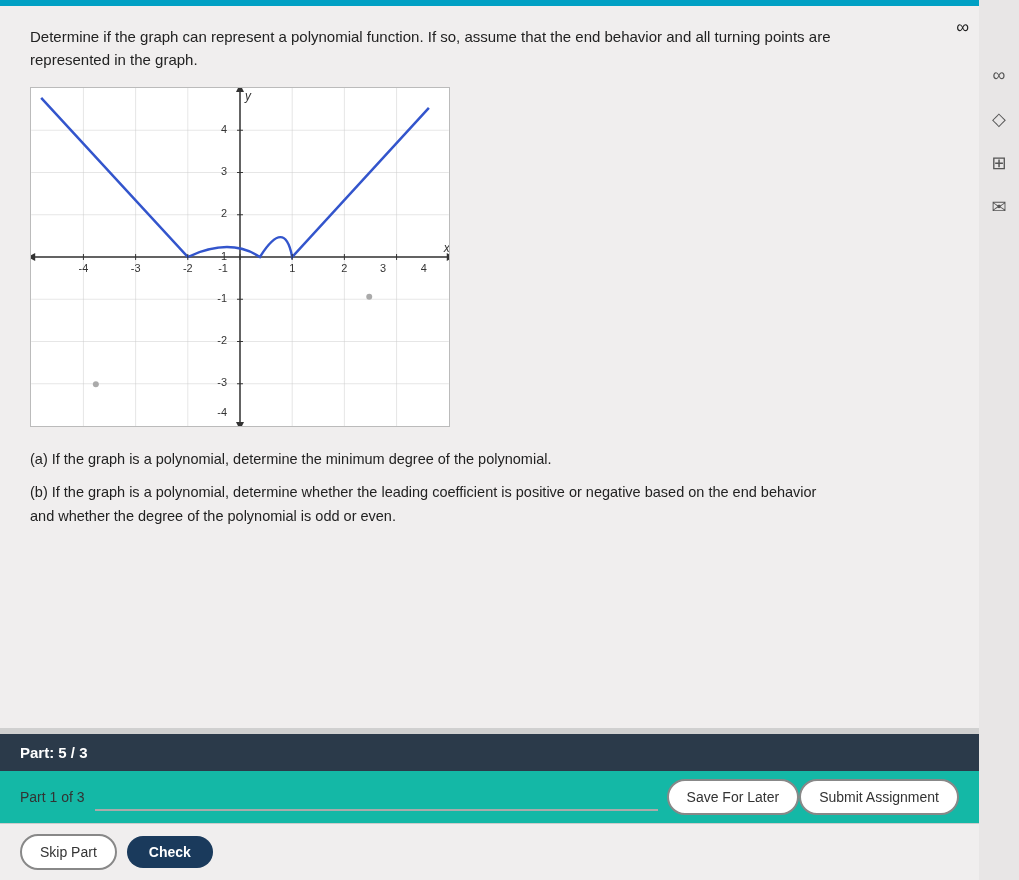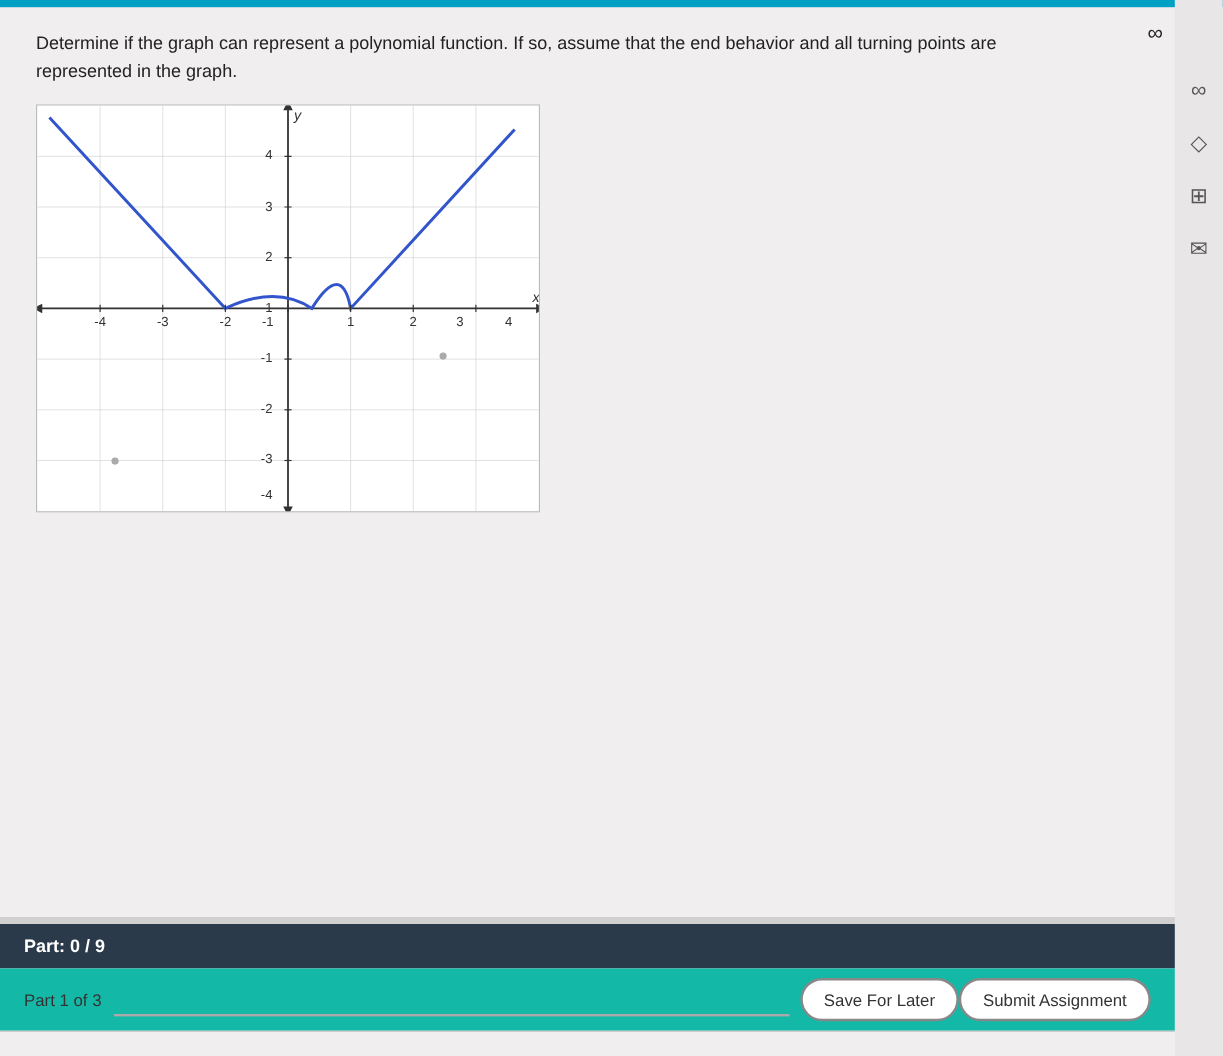--- a/index.html
+++ b/index.html
@@ -283,47 +283,53 @@
         <line x1="207" y1="127.5" x2="213" y2="127.5" stroke="#333" stroke-width="1"></line>
         <line x1="207" y1="212.5" x2="213" y2="212.5" stroke="#333" stroke-width="1"></line>
         <line x1="207" y1="255" x2="213" y2="255" stroke="#333" stroke-width="1"></line>
         <line x1="207" y1="297.5" x2="213" y2="297.5" stroke="#333" stroke-width="1"></line>
 
         <circle cx="65" cy="298" r="3" fill="#aaa"></circle>
         <circle cx="340" cy="210" r="3" fill="#aaa"></circle>
       </svg>
     </div>
 
+    <p class="parts-text">(a) If the graph is a polynomial, determine the minimum degree of the polynomial.</p>
+    <p class="parts-text">(b) If the graph is a polynomial, determine whether the leading coefficient is positive or negative based on the end behavior and whether the degree of the polynomial is odd or even.</p>
 
   </div>
 
   <div class="right-sidebar">
     <div class="sidebar-icon">∞</div>
     <div class="sidebar-icon">◇</div>
     <div class="sidebar-icon">⊞</div>
     <div class="sidebar-icon">✉</div>
   </div>
 </div>
 
 <div class="bottom-section">
 
   <div class="progress-bar-area">
     <div class="progress-bar-track">
       <div class="progress-bar-fill" style="width:0%"></div>
     </div>
   </div>
 
   <div class="part-label-row">
-    <span>Part: 0 / 9</span>
+    <span>Part: 5 / 3</span>
   </div>
 
   <div class="part-1-row">
     <span>Part 1 of 3</span>
     <input class="answer-input-area" type="text" placeholder="" style="">
     <div class="right-controls" style="margin-left:auto;">
       <button class="btn-save">Save For Later</button>
       <button class="btn-submit">Submit Assignment</button>
     </div>
   </div>
 
   <div class="bottom-controls">
+    <div class="left-controls">
+      <button class="btn-skip">Skip Part</button>
+      <button class="btn-check">Check</button>
+    </div>
   </div>
 </div>
 
 </body></html>

